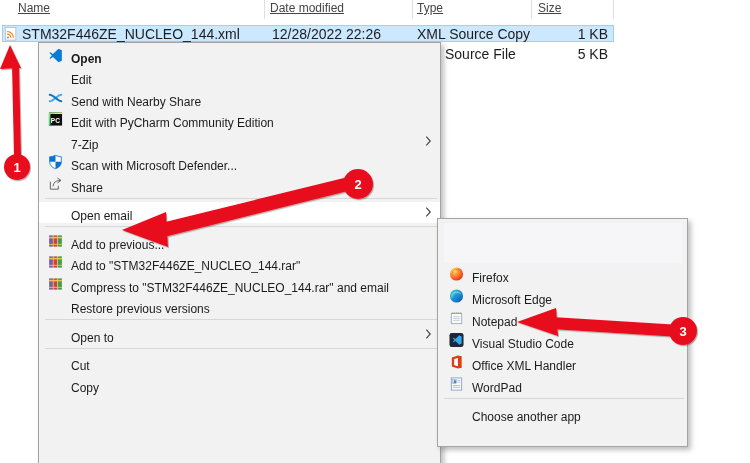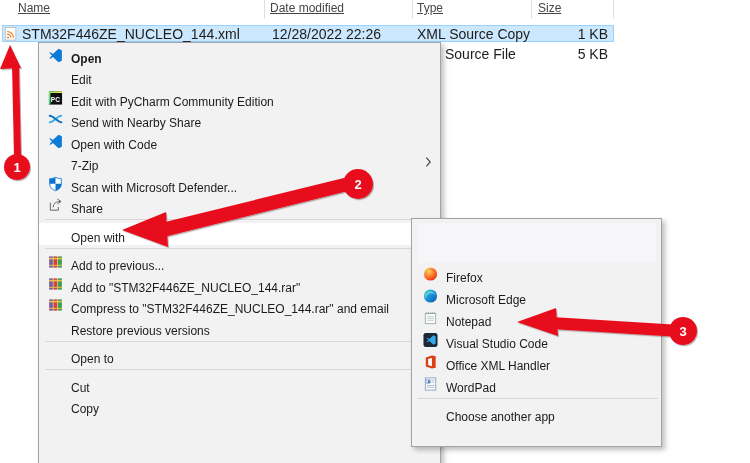--- a/index.html
+++ b/index.html
@@ -12,21 +12,21 @@
   .col-line{position:absolute;top:0;height:19px;width:1px;background:#e0e0e0;}
   
   .sel-row{position:absolute;left:2px;top:25px;width:612px;height:17px;background:#cce8ff;border:1px solid #99d1ff;box-sizing:border-box;}
   .file-cell{position:absolute;font-size:14px;color:#1c1c1c;white-space:nowrap;line-height:14px;}
   .file-icon{position:absolute;left:4px;top:27px;width:14px;height:14px;}
   .file-icon svg{width:14px;height:14px;display:block;}
   .size-cell{text-align:right;width:63px;left:545px;}
   
   .menu{position:absolute;background:#f2f2f2;border:1px solid #a3a3a3;box-shadow:3px 3px 5px rgba(0,0,0,.25);box-sizing:border-box;}
   #context-menu{left:38px;top:42px;width:403px;height:430px;z-index:10;padding-top:1px;}
-  #open-with-submenu{left:411px;top:218px;width:251px;height:229px;z-index:20;padding-top:4px;}
+  #open-with-submenu{left:437px;top:218px;width:251px;height:229px;z-index:20;padding-top:4px;}
   .mi{position:relative;height:21.5px;display:flex;align-items:flex-end;font-size:12px;color:#1b1b1b;padding-left:32px;box-sizing:border-box;white-space:nowrap;}
   #open-with-submenu .mi{height:22px;padding-left:34px;}
   .mi.bold{font-weight:bold;}
   .mi.hl{background:#ffffff;}
   .mi .ic{position:absolute;left:9px;top:50%;transform:translateY(-50%);width:15px;height:15px;}
   #open-with-submenu .mi .ic{left:11px;}
   .mi .ic svg{width:15px;height:15px;display:block;}
   .chev{position:absolute;right:8px;top:50%;transform:translateY(-50%);width:7px;height:11px;}
   .sep{height:7px;position:relative;}
   .sep::after{content:"";position:absolute;left:6px;right:3px;top:3px;height:1px;background:#d7d7d7;}
@@ -73,52 +73,44 @@
           <path d="M11.2 1.2 5.2 6.9 2.7 5 1.4 5.6l2.8 2.9-2.8 2.9 1.3.6 2.5-1.9 6 5.7 3.6-1.7V2.9z" fill="#0c7bd6"></path>
         </svg>
       </span>
       <span>Open</span>
     </div>
     <div class="mi">
       <span>Edit</span>
     </div>
     <div class="mi">
       <span class="ic">
+        <svg viewBox="0 0 16 16" fill="none">
+          <path d="M1.8 11.5c4.4 0 8.2-7 12.4-7" stroke="#42b1e8" stroke-width="2.1" stroke-linecap="round"></path>
+          <path d="M1.8 4.5c4.4 0 8.2 7 12.4 7" stroke="#1273c4" stroke-width="2.1" stroke-linecap="round"></path>
+        </svg>
+      </span>
+      <span>Send with Nearby Share</span>
+    </div>
+    <div class="mi">
+      <span class="ic">
         <svg viewBox="0 0 16 16">
           <defs>
             <linearGradient id="pcg" x1="0" y1="1" x2="1" y2="0">
               <stop offset="0" stop-color="#21d789"></stop>
               <stop offset="1" stop-color="#fcf84a"></stop>
             </linearGradient>
           </defs>
           <rect x="1" y="1" width="14" height="14" fill="#0e0e0e"></rect>
           <path d="M1 1h14v1.6H2.6V15H1z" fill="url(#pcg)"></path>
           <text x="3" y="12.3" font-size="7" font-weight="bold" fill="#fff" font-family="Liberation Sans,sans-serif">PC</text>
         </svg>
       </span>
       <span>Edit with PyCharm Community Edition</span>
     </div>
     <div class="mi">
-      <span class="ic">
-        <svg viewBox="0 0 16 16" fill="none">
-          <path d="M1.8 11.5c4.4 0 8.2-7 12.4-7" stroke="#42b1e8" stroke-width="2.1" stroke-linecap="round"></path>
-          <path d="M1.8 4.5c4.4 0 8.2 7 12.4 7" stroke="#1273c4" stroke-width="2.1" stroke-linecap="round"></path>
-        </svg>
-      </span>
-      <span>Send with Nearby Share</span>
-    </div>
-    <div class="mi">
-      <span class="ic">
-        <svg viewBox="0 0 16 16">
-          <path d="M11.2 1.2 5.2 6.9 2.7 5 1.4 5.6l2.8 2.9-2.8 2.9 1.3.6 2.5-1.9 6 5.7 3.6-1.7V2.9z" fill="#0c7bd6"></path>
-        </svg>
-      </span>
-      <span>Open with Code</span>
-    </div>
-    <div class="mi">
       <span>7-Zip</span>
       <span class="chev"><svg viewBox="0 0 8 12" width="7" height="11">
           <path d="M1.5 1 6 6 1.5 11" fill="none" stroke="#3f4248" stroke-width="1.3"></path>
         </svg></span>
     </div>
     <div class="mi">
       <span class="ic">
         <svg viewBox="0 0 16 16">
           <path d="M8 .8c2.2 1.1 4.3 1.6 6.2 1.6V8c0 3.6-2.7 5.9-6.2 7.2C4.5 13.9 1.8 11.6 1.8 8V2.4C3.7 2.4 5.8 1.9 8 .8z" fill="#fff" stroke="#0b72d4" stroke-width="0.9"></path>
           <path d="M8 .8C5.8 1.9 3.7 2.4 1.8 2.4v5.2H8z" fill="#0b72d4"></path>
@@ -132,21 +124,21 @@
         <svg viewBox="0 0 16 16" fill="none" stroke="#5c5c5c">
           <path d="M2.5 5.5v8h8.5V10"></path>
           <path d="M5.5 10c.3-3.6 3-5.8 7-5.8" stroke-linecap="round"></path>
           <path d="M10 1.6 13.9 4.2 10 6.8" stroke-linejoin="round"></path>
         </svg>
       </span>
       <span>Share</span>
     </div>
     <div class="sep"></div>
     <div class="mi hl">
-      <span>Open with</span>
+      <span>Open email</span>
       <span class="chev"><svg viewBox="0 0 8 12" width="7" height="11">
           <path d="M1.5 1 6 6 1.5 11" fill="none" stroke="#3f4248" stroke-width="1.3"></path>
         </svg></span>
     </div>
     <div class="sep"></div>
     <div class="mi">
       <span class="ic">
         <svg viewBox="0 0 16 16">
           <rect x="1.2" y="2" width="4" height="12" fill="#7a5fa0"></rect>
           <rect x="5.8" y="2" width="4.2" height="12" fill="#cd4632"></rect>

